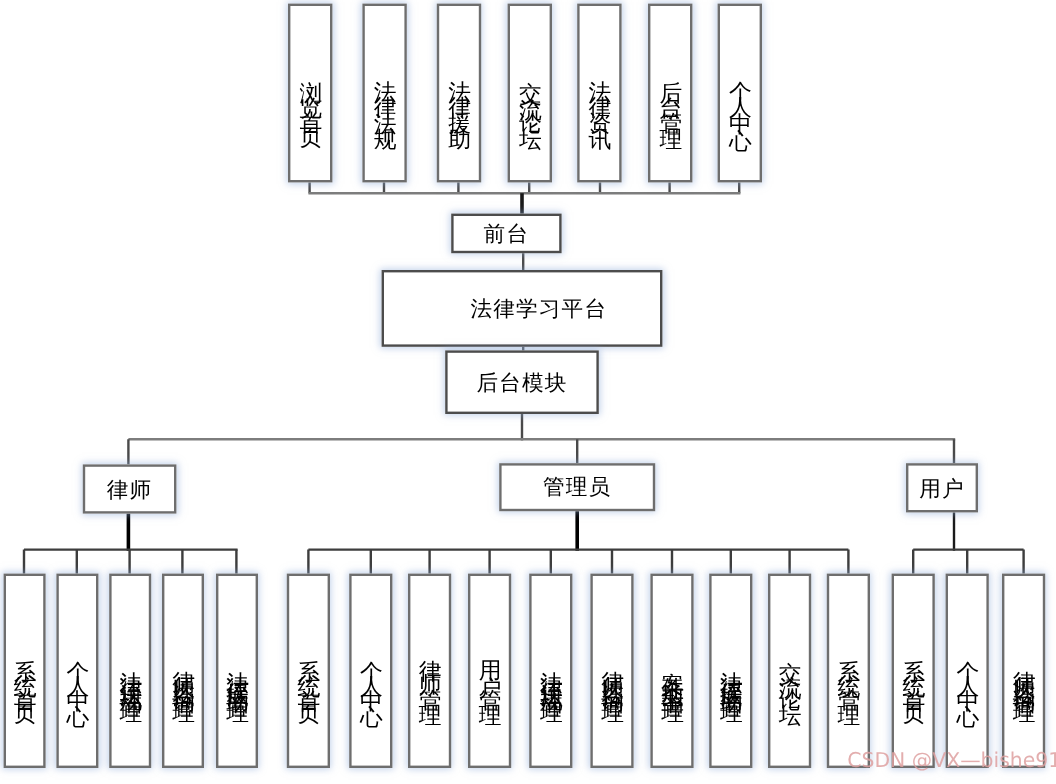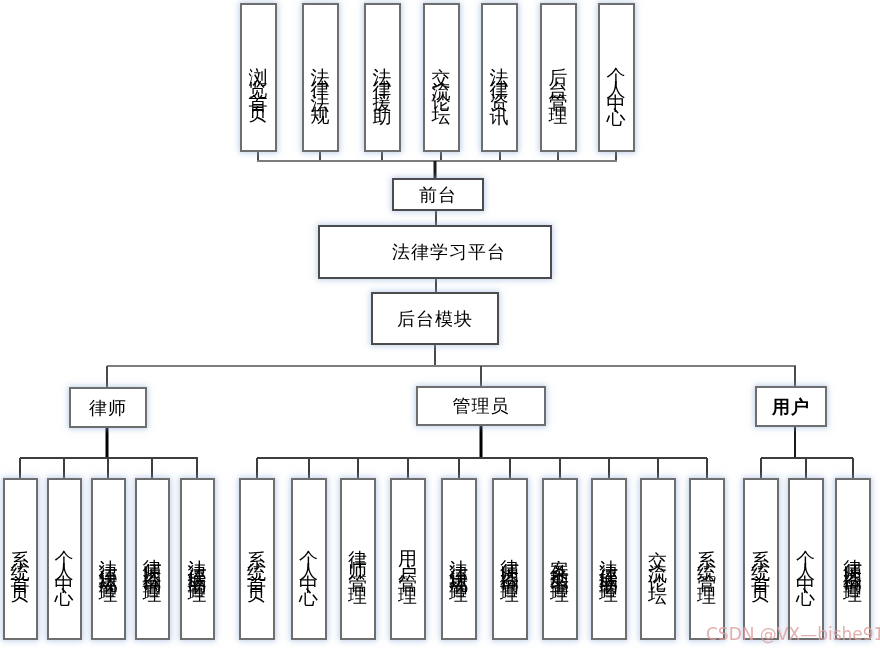--- a/index.html
+++ b/index.html
@@ -95,37 +95,37 @@
   <div class="box vtop" style="left:481px; top:3px; width:37px; height:149px;">
       <span class="vtext">法律资讯</span>
     </div>
   <div class="box vtop" style="left:540px; top:3px; width:37px; height:149px;">
       <span class="vtext">后台管理</span>
     </div>
   <div class="box vtop" style="left:598px; top:3px; width:37px; height:149px;">
       <span class="vtext">个人中心</span>
     </div>
 
-  <div class="box dark" style="left:392px; top:178px; width:92px; height:33px;">
+  <div class="box dark" style="left:376px; top:178px; width:92px; height:33px;">
       <span class="hlabel">前台</span>
     </div>
-  <div class="box dark" style="left:318px; top:225px; width:234px; height:54px;padding-left:28px;">
+  <div class="box dark" style="left:318px; top:225px; width:234px; height:64px;padding-left:28px;">
       <span class="hlabel">法律学习平台</span>
     </div>
   <div class="box" style="left:69px; top:387px; width:78px; height:41px;">
       <span class="hlabel">律师</span>
     </div>
 
   <div class="box dark" style="left:371px; top:292px; width:128px; height:53px;">
       <span class="hlabel">后台模块</span>
     </div>
   <div class="box" style="left:416px; top:386px; width:130px; height:40px;font-family:Liberation Serif, serif;">
       <span class="hlabel">管理员</span>
     </div>
-  <div class="box" style="left:755px; top:386px; width:72px; height:41px;font-weight:bold;">
+  <div class="box" style="left:755px; top:386px; width:60px; height:41px;">
       <span class="hlabel">用户</span>
     </div>
 
   <div class="box v4" style="left:3px;  top:478px; width:35px; height:162px;">
       <span class="vtext">系统首页</span>
     </div>
   <div class="box v4" style="left:47px; top:478px; width:35px; height:162px;">
       <span class="vtext">个人中心</span>
     </div>
   <div class="box v6" style="left:91px; top:478px; width:35px; height:162px;">

